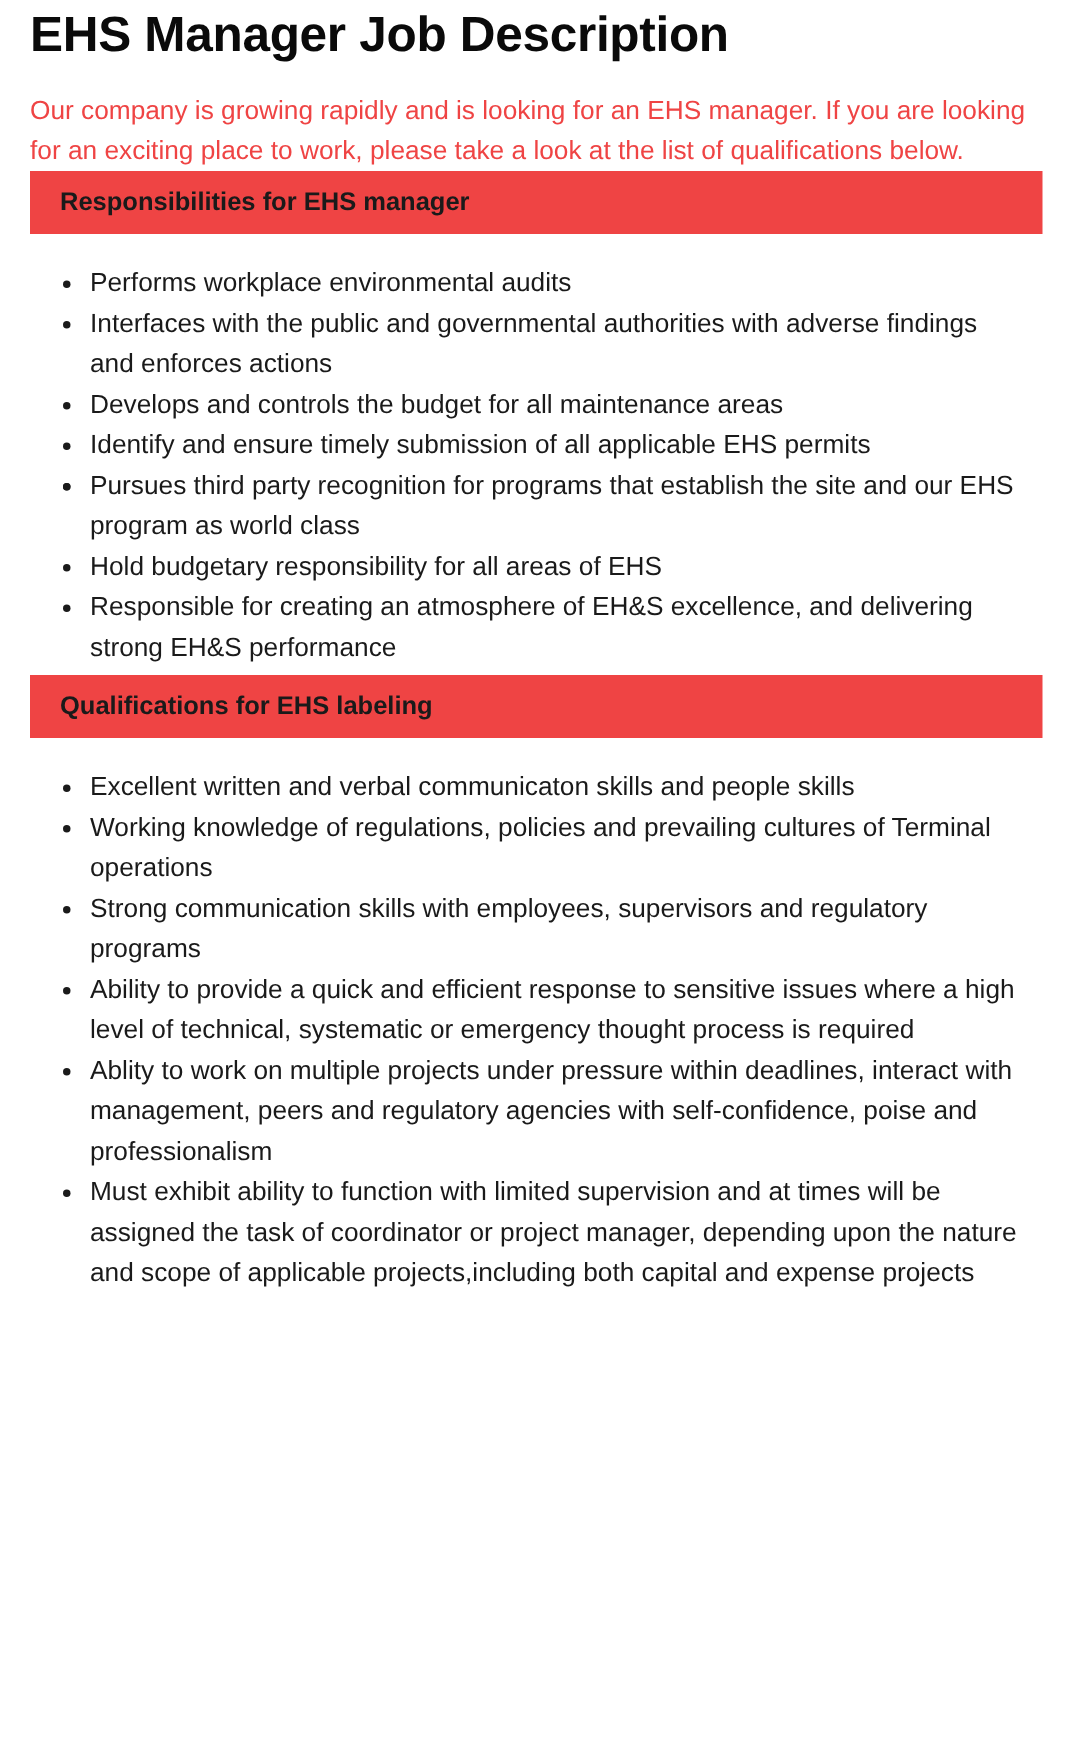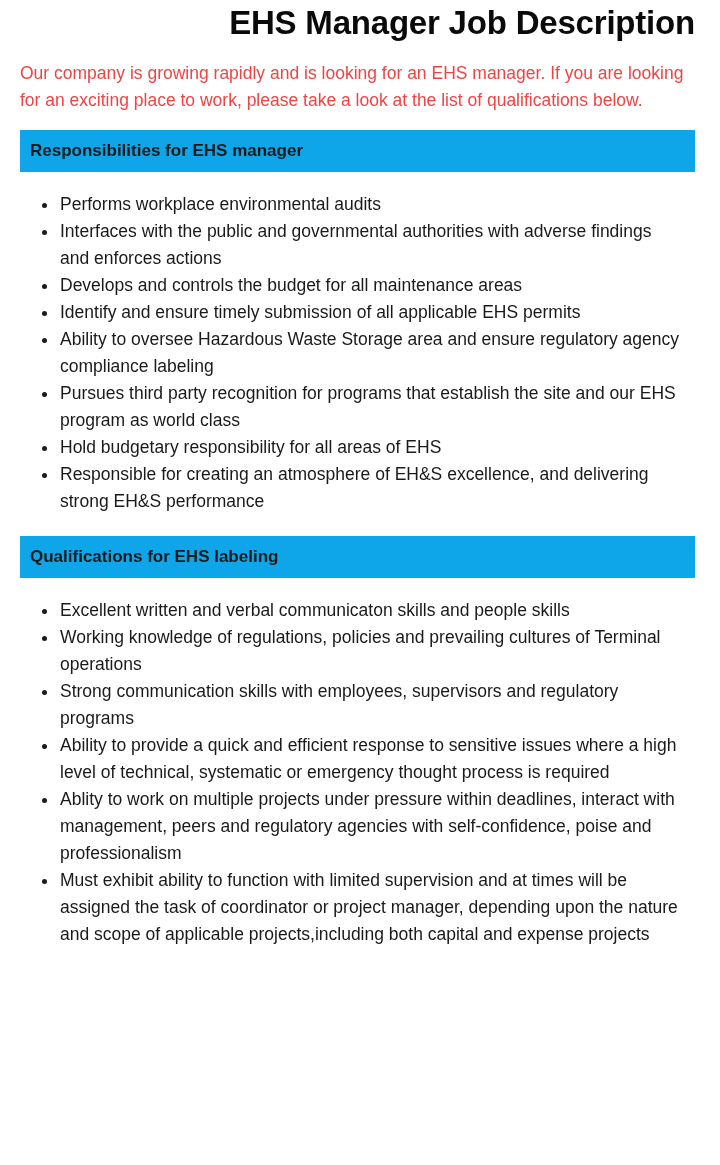--- a/index.html
+++ b/index.html
@@ -11,35 +11,34 @@
     color: #111111;
   }
   .page { padding: 0 25px 0 20px; }
   h1 {
     margin: 0;
     padding-top: 2px;
     height: 42px;
     line-height: 42px;
     font-size: 33px;
     font-weight: bold;
-    text-align: right;
+    text-align: left;
     color: #0a0a0a;
     letter-spacing: -0.2px;
   }
   .intro {
     margin: 16px 0 0 0;
     font-size: 17.5px;
     line-height: 27px;
     color: #ef4444;
   }
   .section-header {
-    margin-top: 16px;
     height: 42px;
-    background: #0ea5e9;
-    padding-left: 10px;
+    background: #ef4444;
+    padding-left: 20px;
     line-height: 42px;
     font-size: 17px;
     font-weight: bold;
     color: #1a1a1a;
   }
   ul {
     margin: 19px 16px 0 0;
     padding: 0 0 0 40px;
     list-style: none;
   }
@@ -66,21 +65,21 @@
 <div class="page">
   <h1>EHS Manager Job Description</h1>
   <p class="intro">Our company is growing rapidly and is looking for an EHS manager. If you are looking for an exciting place to work, please take a look at the list of qualifications below.</p>
 
   <div class="section-header">Responsibilities for EHS manager</div>
   <ul>
     <li><span class="bullet"></span><span>Performs workplace environmental audits</span></li>
     <li><span class="bullet"></span><span>Interfaces with the public and governmental authorities with adverse findings and enforces actions</span></li>
     <li><span class="bullet"></span><span>Develops and controls the budget for all maintenance areas</span></li>
     <li><span class="bullet"></span><span>Identify and ensure timely submission of all applicable EHS permits</span></li>
-    <li><span class="bullet"></span><span>Ability to oversee Hazardous Waste Storage area and ensure regulatory agency compliance labeling</span></li>
+    <li><span class="bullet"></span></li>
     <li><span class="bullet"></span><span>Pursues third party recognition for programs that establish the site and our EHS program as world class</span></li>
     <li><span class="bullet"></span><span>Hold budgetary responsibility for all areas of EHS</span></li>
     <li><span class="bullet"></span><span>Responsible for creating an atmosphere of EH&amp;S excellence, and delivering strong EH&amp;S performance</span></li>
   </ul>
 
   <div class="section-gap"></div>
   <div class="section-header">Qualifications for EHS labeling</div>
   <ul>
     <li><span class="bullet"></span><span>Excellent written and verbal communicaton skills and people skills</span></li>
     <li><span class="bullet"></span><span>Working knowledge of regulations, policies and prevailing cultures of Terminal operations</span></li>

